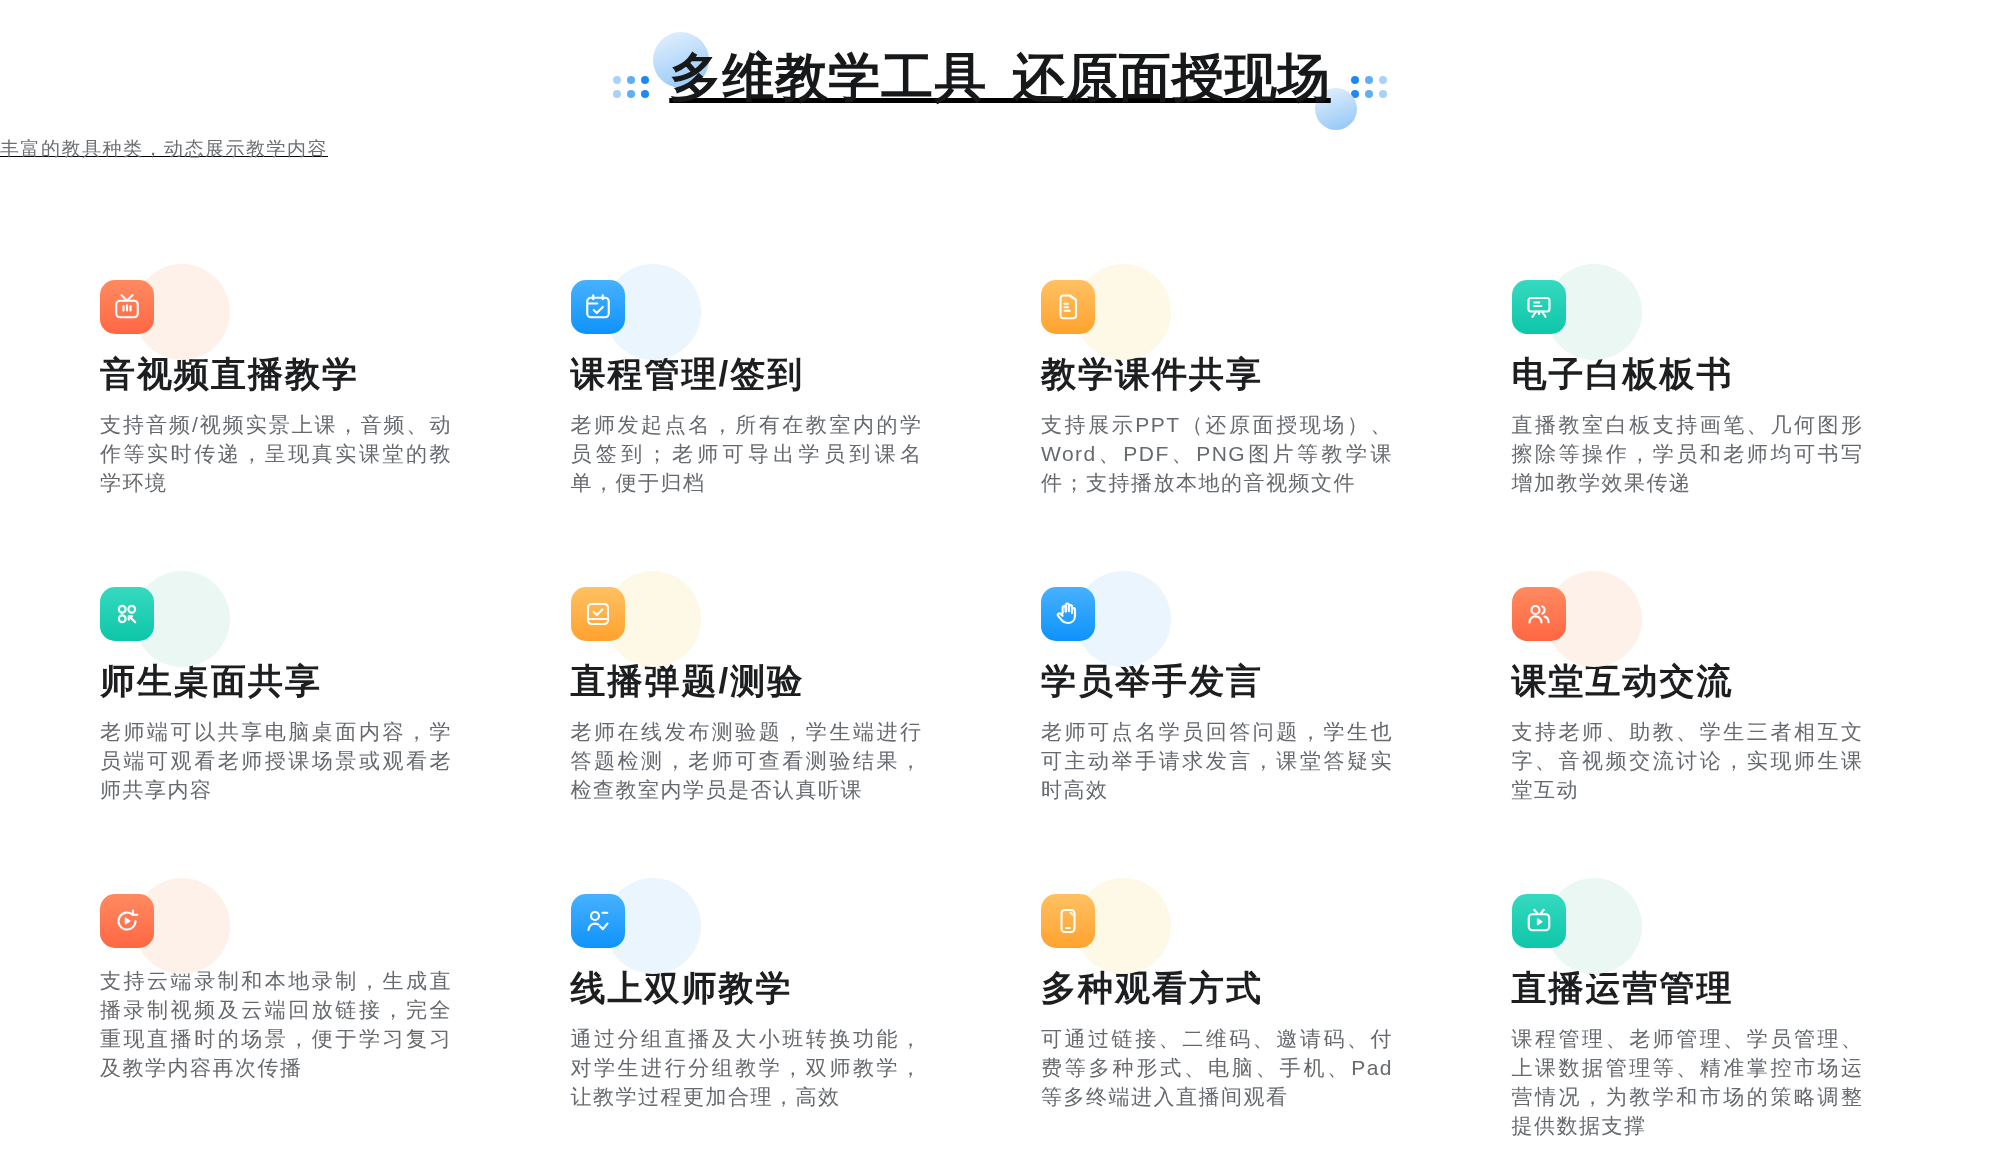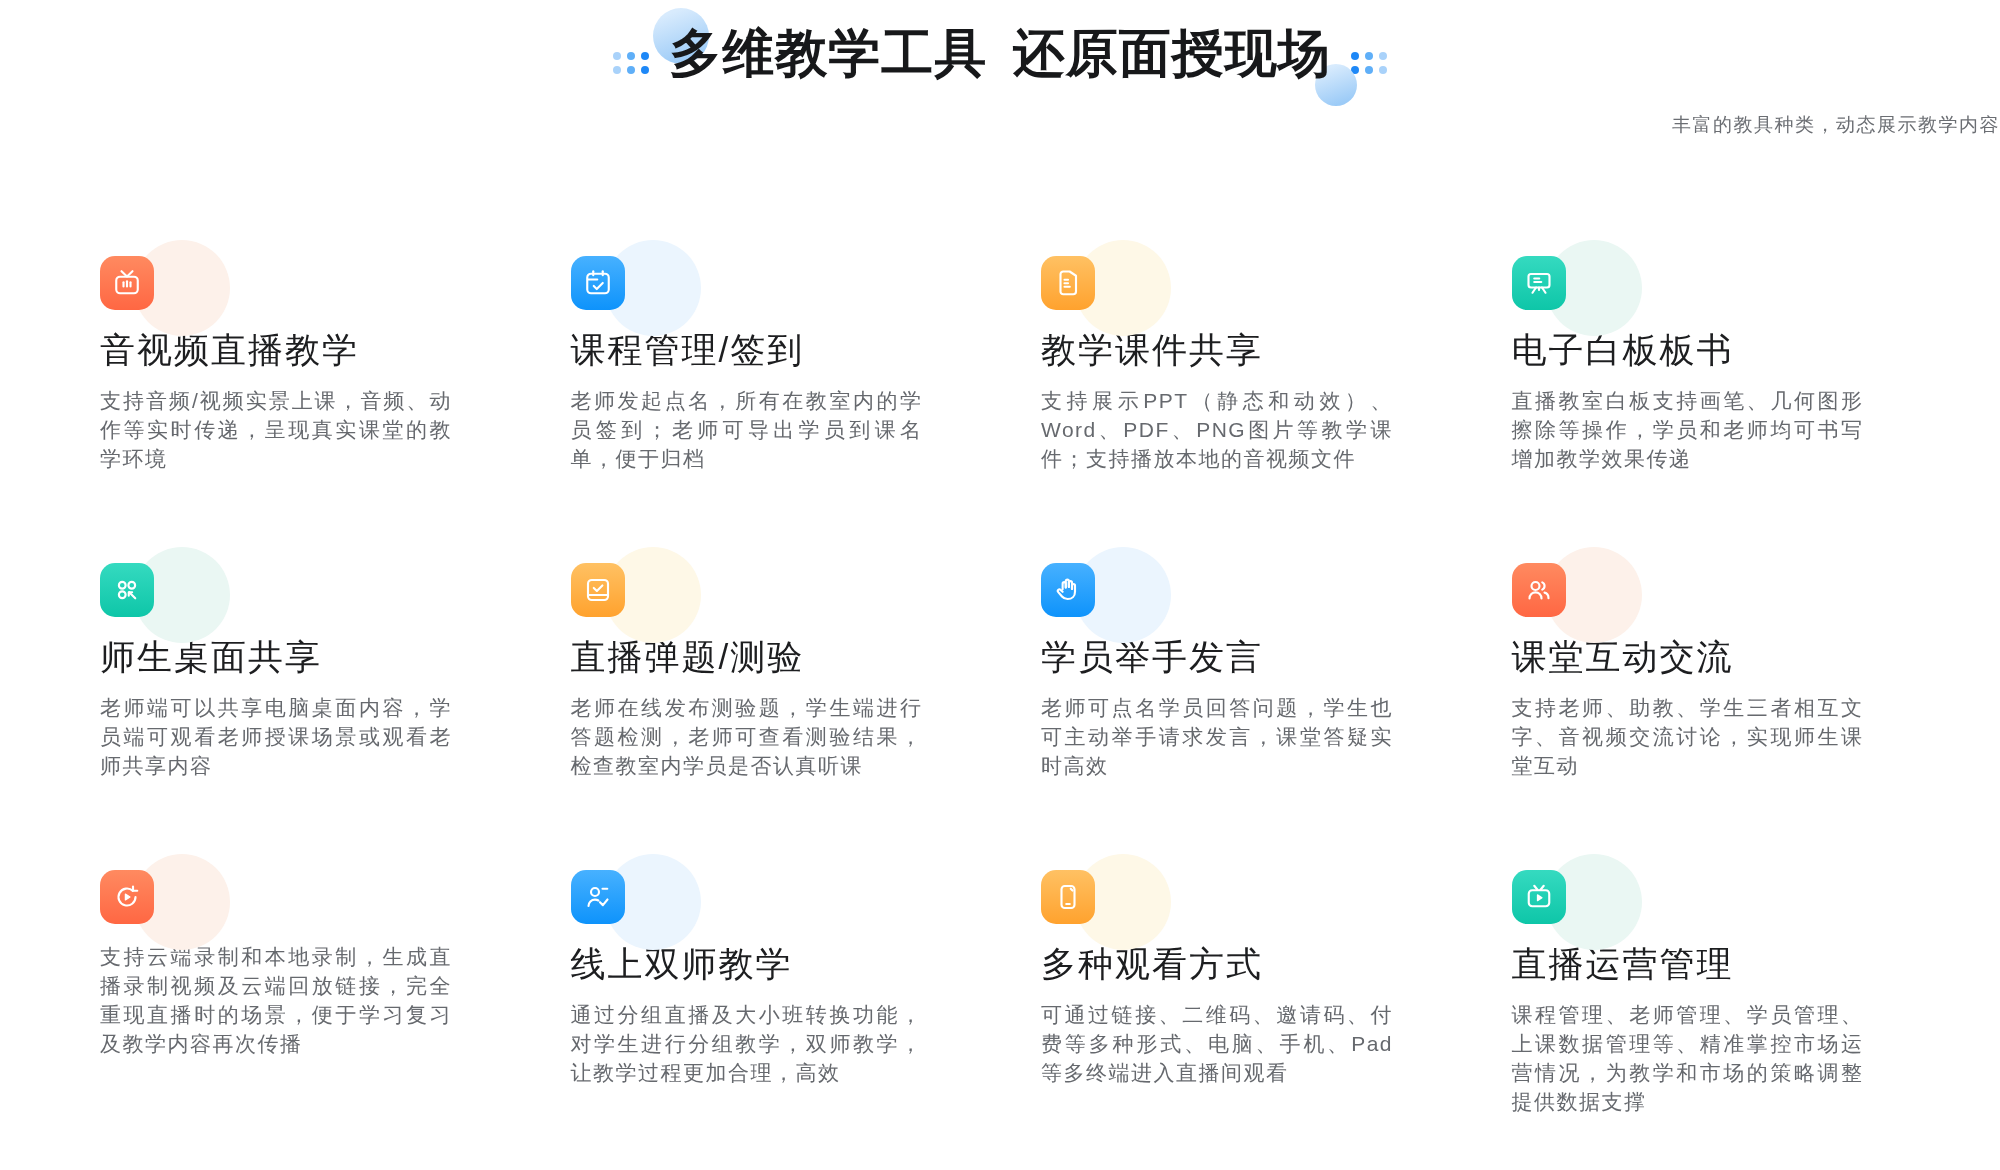--- a/index.html
+++ b/index.html
@@ -2,21 +2,21 @@
 <html lang="zh"><head>
 <meta charset="utf-8">
 <style>
   html,body{margin:0;padding:0;}
   body{
     width:2000px;height:1170px;background:#ffffff;overflow:hidden;
     font-family:"Liberation Sans","DejaVu Sans",sans-serif;
     -webkit-font-smoothing:antialiased;
   }
   
-  .hero{padding-top:20px;text-align:right;}
+  .hero{padding-top:44px;text-align:left;text-decoration:underline;}
   .title-row{display:flex;justify-content:center;align-items:flex-end;gap:20px;height:66px;}
   .page-title{
     position:relative;margin:0;font-size:52px;font-weight:bold;color:#17181a;
     letter-spacing:1px;word-spacing:10px;line-height:66px;white-space:nowrap;
   }
   .page-title .title-text{position:relative;z-index:1;}
   .ball{position:absolute;border-radius:50%;z-index:0;}
   .ball-l{width:56px;height:56px;left:-16px;top:-12px;}
   .ball-r{width:42px;height:42px;right:-26px;bottom:-20px;}
   .dots{display:grid;grid-template-columns:repeat(3,8px);grid-auto-rows:8px;gap:6px;margin-bottom:12px;}
@@ -29,21 +29,21 @@
   }
   .card{min-height:210px;}
   .icon-wrap{position:relative;height:54px;margin-bottom:18px;width:160px;}
   .halo{position:absolute;left:34px;top:-16px;width:96px;height:96px;border-radius:50%;z-index:0;}
   .icon{
     position:relative;z-index:1;width:54px;height:54px;border-radius:15px;
     display:flex;align-items:center;justify-content:center;
   }
   .icon svg{display:block;}
   .card-title{
-    margin:0 0 14px;font-size:35px;font-weight:normal;color:#1d1e20;
+    margin:0 0 14px;font-size:35px;font-weight:bold;color:#1d1e20;
     letter-spacing:2px;line-height:44px;white-space:nowrap;
   }
   .card-desc{
     margin:0;width:352px;font-size:21px;line-height:29px;color:#66696e;letter-spacing:1.5px;
     text-align:justify;
   }
 </style>
 </head>
 <body>
 
@@ -116,21 +116,21 @@
       <span class="icon" style="background: linear-gradient(rgb(255, 193, 99), rgb(255, 162, 46));">
             <svg width="30" height="30" viewBox="0 0 24 24" fill="none" stroke="#fff" stroke-width="1.7" stroke-linecap="round" stroke-linejoin="round">
               <path d="M6 5a2.2 2.2 0 012.2-2.2h5.1l5.1 3.4v12.6a2.2 2.2 0 01-2.2 2.2H8.2A2.2 2.2 0 016 18.8z"></path>
               <path d="M9.2 9.4h2.8"></path>
               <path d="M9.2 12.2h2.8"></path>
               <path d="M9.2 15h4.2"></path>
             </svg>
           </span>
     </div>
     <h3 class="card-title">教学课件共享</h3>
-    <p class="card-desc">支持展示PPT（静态和动效）、Word、PDF、PNG图片等教学课件；支持播放本地的音视频文件</p>
+    <p class="card-desc">支持展示PPT（还原面授现场）、Word、PDF、PNG图片等教学课件；支持播放本地的音视频文件</p>
   </article>
 
   <article class="card">
     <div class="icon-wrap">
       <span class="halo" style="background: rgb(234, 247, 243);"></span>
       <span class="icon" style="background: linear-gradient(rgb(53, 218, 192), rgb(14, 198, 168));">
             <svg width="30" height="30" viewBox="0 0 24 24" fill="none" stroke="#fff" stroke-width="1.7" stroke-linecap="round" stroke-linejoin="round">
               <rect x="3.6" y="4.8" width="16.8" height="10.8" rx="2"></rect>
               <path d="M8.2 8.4h4"></path>
               <path d="M8.2 11.2h5.6"></path>

